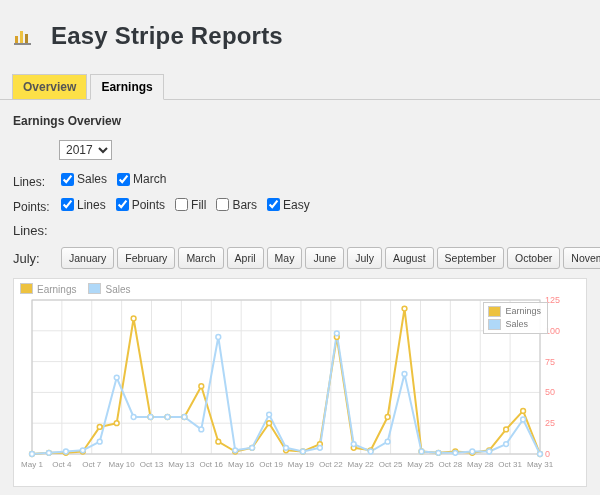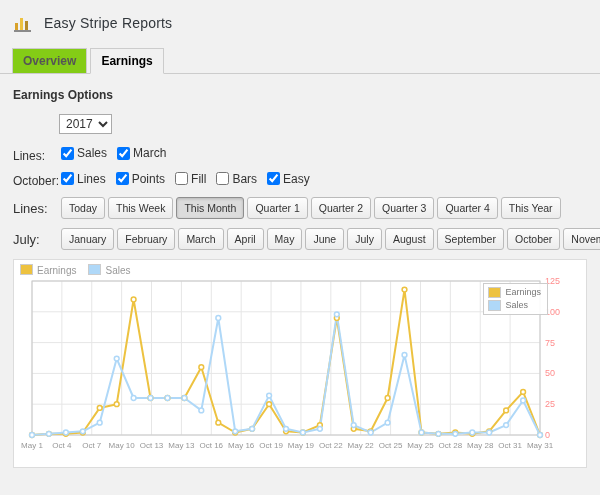--- a/index.html
+++ b/index.html
@@ -3,26 +3,26 @@
 <meta charset="utf-8">
 <style>
   html,body{margin:0;padding:0;}
   body{
     width:600px;height:495px;overflow:hidden;
     background:#f1f1f1;color:#444;
     font-family:"Liberation Sans", sans-serif;font-size:13px;
   }
   .page{padding:0;}
   .header{display:flex;align-items:center;gap:8px;padding:10px 14px 2px 14px;}
-  .header h1{font-size:14px;font-weight:400;color:#32373c;margin:5px;letter-spacing:.2px;}
+  .header h1{font-size:24px;font-weight:700;color:#32373c;margin:12px;letter-spacing:.2px;}
   .title-icon svg{display:block;}
   .nav-tabs{margin:10px 0 0 0;padding-left:12px;border-bottom:1px solid #ccc;}
   .nav-tab{
     display:inline-block;padding:5px 10px;margin:0 3px -1px 0;
-    border:1px solid #ccc;background:#84cc16;color:#555;
+    border:1px solid #ccc;background:#fde047;color:#555;
     font-size:12px;font-weight:bold;cursor:pointer;
   }
   .nav-tab.active{background:#f1f1f1;border-bottom-color:#f1f1f1;color:#000;}
   .content{padding:10px 13px 0 13px;}
   .section-heading{font-size:12px;font-weight:bold;color:#333;margin:4px 0 12px 0;}
   .year-row{margin:0 0 12px 0;}
   select{font-size:12px;padding:1px 2px;border:1px solid #aaa;background:#fff;color:#333;margin-left:46px;}
   .sales-heading{font-size:14px;font-weight:bold;color:#222;margin:2px 0 10px 0;}
   .filter-row{margin:0 0 9px 0;font-size:12px;color:#333;display:flex;align-items:flex-end;}
   .flabel{display:inline-block;min-width:48px;color:#333;}
@@ -67,61 +67,60 @@
         <rect x="6" y="3" width="3" height="12" fill="#edc240"></rect>
         <rect x="11" y="6" width="3" height="9" fill="#b58a2a"></rect>
       </svg>
     </span>
     <h1>Easy Stripe Reports</h1>
   </div>
 
   <div class="nav-tabs" id="tabs"><span class="nav-tab">Overview</span><span class="nav-tab active">Earnings</span></div>
 
   <div class="content">
-    <div class="section-heading">Earnings Options</div>
+    <div class="section-heading">Earnings Overview</div>
 
     <div class="year-row">
       <select id="year-select"><option>2017</option></select>
     </div>
 
 
     <div class="filter-row">
       <span class="flabel">Lines:</span>
       <span id="lines-checkboxes"><label class="cb-item">
             <input type="checkbox" checked="" style="">
             <span>Sales</span>
           </label><label class="cb-item">
             <input type="checkbox" checked="" style="">
             <span>March</span>
           </label></span>
     </div>
 
     <div class="filter-row">
-      <span class="flabel">October:</span>
+      <span class="flabel">Points:</span>
       <span id="options-checkboxes"><label class="cb-item">
             <input type="checkbox" checked="" style="">
             <span>Lines</span>
           </label><label class="cb-item">
             <input type="checkbox" checked="" style="">
             <span>Points</span>
           </label><label class="cb-item">
             <input type="checkbox" style="">
             <span>Fill</span>
           </label><label class="cb-item">
             <input type="checkbox" style="">
             <span>Bars</span>
           </label><label class="cb-item">
             <input type="checkbox" checked="" style="">
             <span>Easy</span>
           </label></span>
     </div>
 
     <div class="btn-row">
       <span class="flabel">Lines:</span>
-      <span id="range-buttons"><span class="wpbtn">Today</span><span class="wpbtn">This Week</span><span class="wpbtn active">This Month</span><span class="wpbtn">Quarter 1</span><span class="wpbtn">Quarter 2</span><span class="wpbtn">Quarter 3</span><span class="wpbtn">Quarter 4</span><span class="wpbtn">This Year</span></span>
     </div>
 
     <div class="btn-row">
       <span class="flabel">July:</span>
       <span id="month-buttons"><span class="wpbtn">January</span><span class="wpbtn">February</span><span class="wpbtn">March</span><span class="wpbtn">April</span><span class="wpbtn">May</span><span class="wpbtn">June</span><span class="wpbtn">July</span><span class="wpbtn">August</span><span class="wpbtn">September</span><span class="wpbtn">October</span><span class="wpbtn">November</span></span>
     </div>
 
     <div class="chart-wrap">
       <div class="legend-top" id="legend-top">
           <span><span class="sw" style="background:#edc240"></span>Earnings</span>

